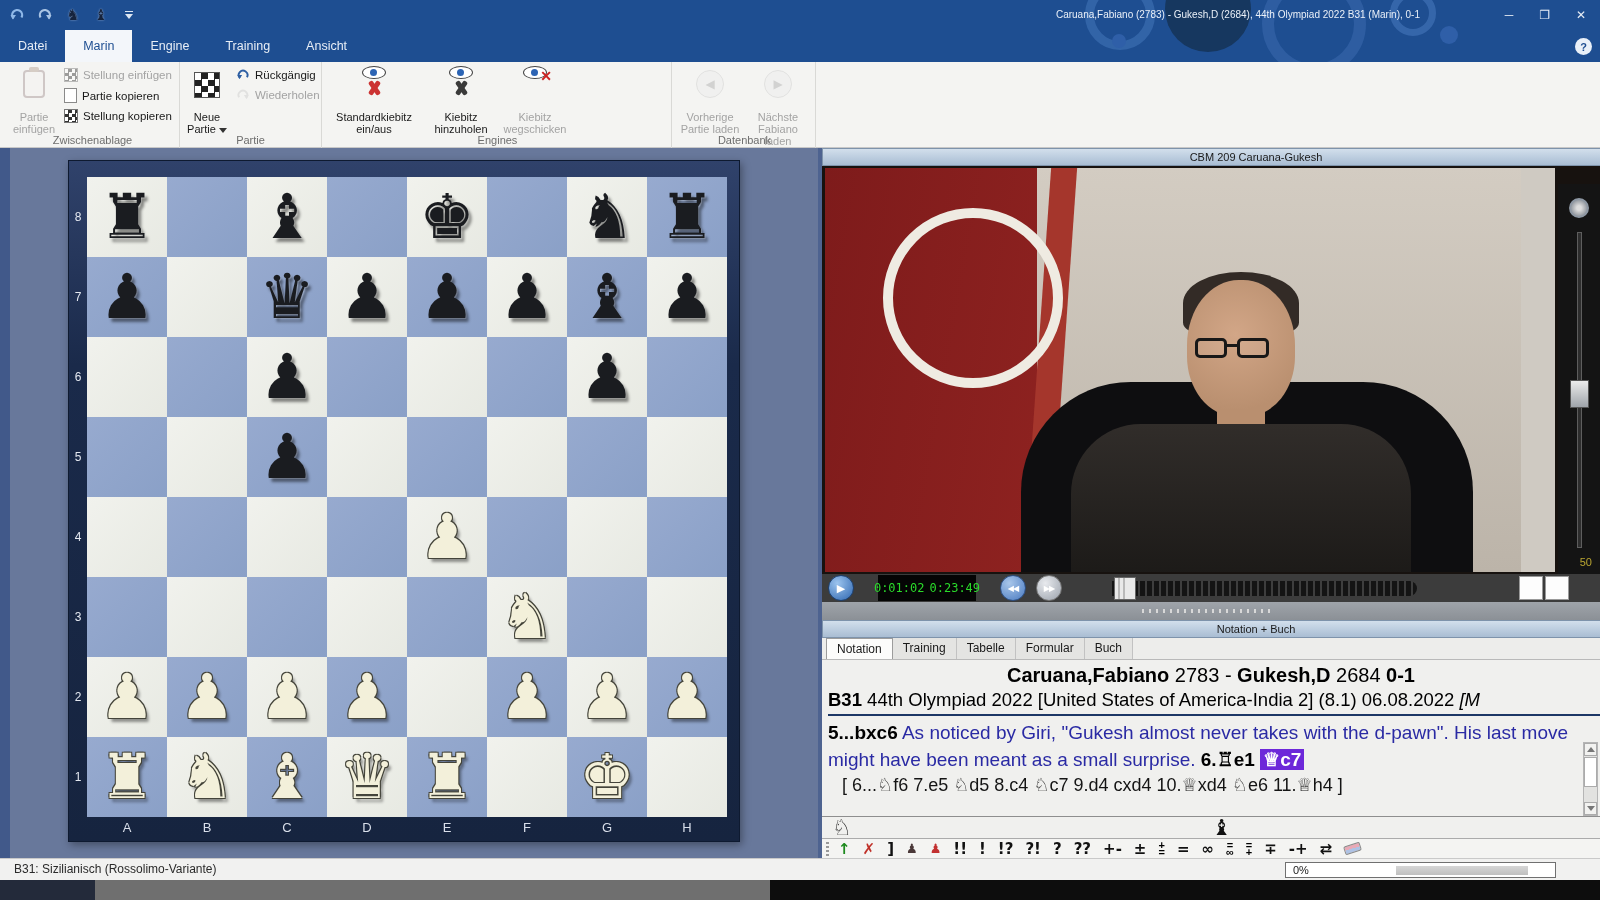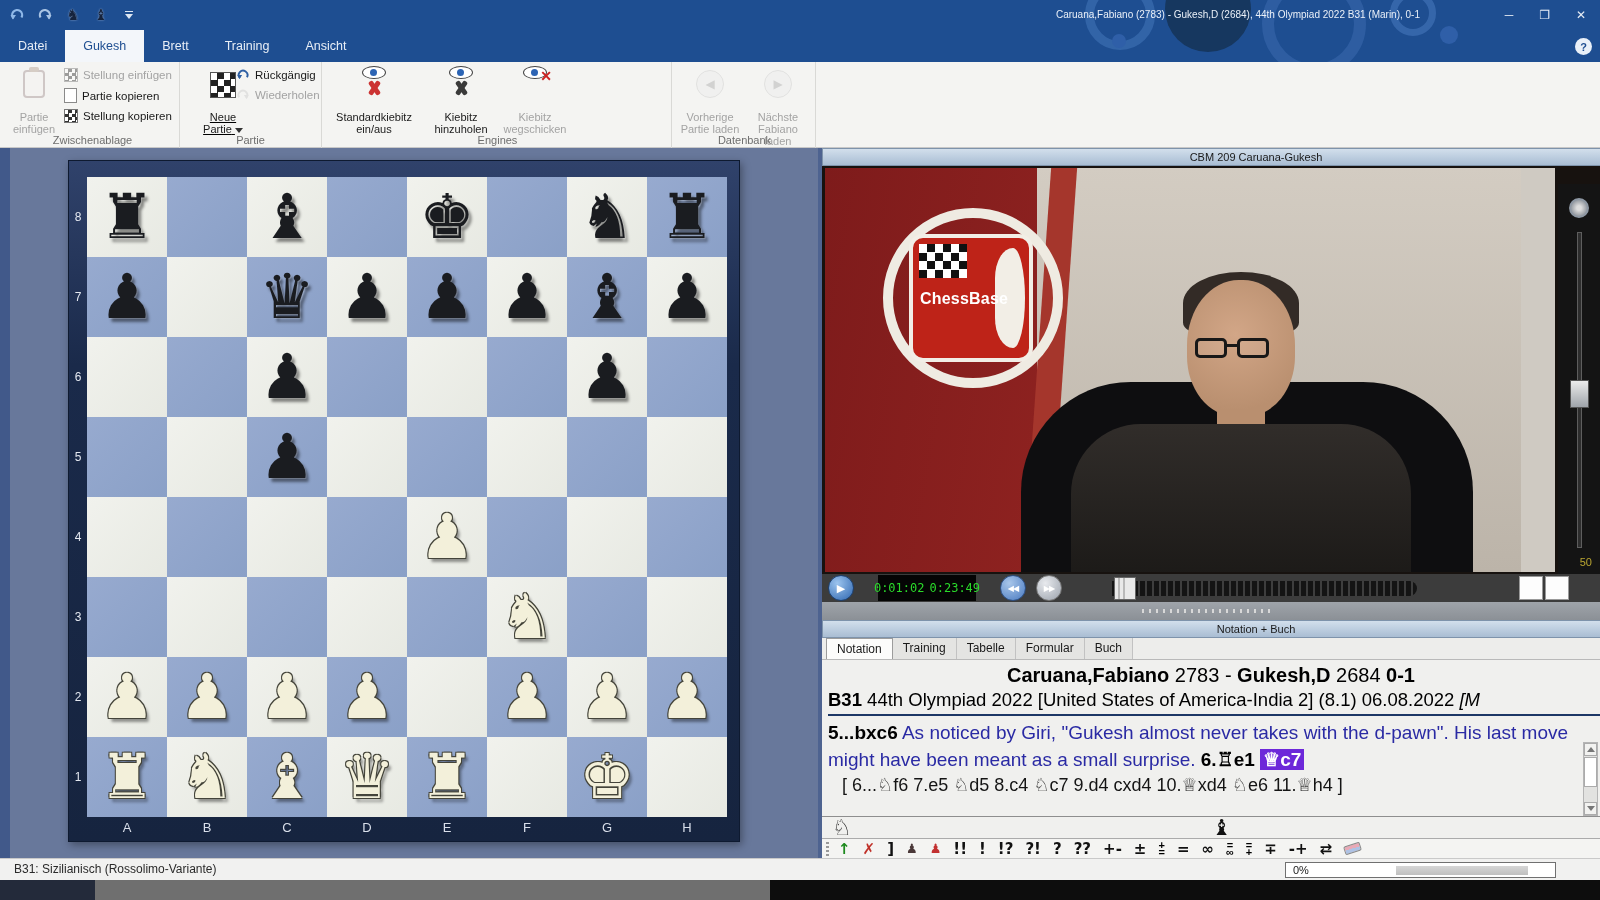--- a/index.html
+++ b/index.html
@@ -230,22 +230,22 @@
       <div class="title-text">Caruana,Fabiano (2783) - Gukesh,D (2684), 44th Olympiad 2022  B31  (Marin), 0-1</div>
       <div class="winbtns">
         <span>─</span>
         <span>❐</span>
         <span>✕</span>
       </div>
     </div>
 
     <div class="tabrow">
       <span class="tab">Datei</span>
-      <span class="tab active">Gukesh</span>
-      <span class="tab">Brett</span>
+      <span class="tab active">Marin</span>
+      <span class="tab">Engine</span>
       <span class="tab">Training</span>
       <span class="tab">Ansicht</span>
     </div>
     <div class="help-badge">?</div>
   </div>
 
   <div class="ribbon">
 
     <div class="rgroup" style="left:6px;width:174px;">
       <div class="bigbtn disabled" style="left:0;width:56px;">
@@ -265,21 +265,21 @@
         </div>
         <div class="smallbtn">
           <span class="ic boardicon"></span>
           <span>Stellung kopieren</span>
         </div>
       </div>
       <div class="glabel">Zwischenablage</div>
     </div>
 
     <div class="rgroup" style="left:180px;width:142px;">
-      <div class="bigbtn" style="left:18px;width:50px;text-decoration:underline;">
+      <div class="bigbtn" style="left:2px;width:50px;">
         <div class="bicon">
             <span class="ic checker28"></span>
           </div>
         <div class="blabel"><span>Neue Partie</span> <span class="caret-down" style="display:inline-block;border-top-color:#333;"></span></div>
       </div>
       <div class="smalls" style="left:56px;">
         <div class="smallbtn">
           <span class="ic">
               <svg width="14" height="14" viewBox="0 0 16 16">
                 <path d="M12.5 10.5 A5 5 0 1 0 4.5 11.5" fill="none" stroke="#2E5FA3" stroke-width="2.2"></path>
@@ -514,25 +514,20 @@
       <span class="ph-caret"></span>
       <span class="ph-close">✕</span>
     </div>
 
     <div class="video-body">
       <div class="v-img">
         <div class="v-red"></div>
         <div class="v-red-stripe"></div>
         <div class="v-graycol"></div>
         <div class="logo-ring"></div>
-        <div class="logo-sq">
-          <div class="logo-checker"></div>
-          <div class="logo-swoosh"></div>
-          <div class="logo-text">ChessBase</div>
-        </div>
         <div class="v-chair"></div>
         <div class="v-hair"></div>
         <div class="v-neck"></div>
         <div class="v-head"></div>
         <div class="v-torso"></div>
         <div class="v-glass vg-l"></div>
         <div class="v-glass vg-r"></div>
         <div class="v-bridge"></div>
       </div>
       <div class="vol-strip">

